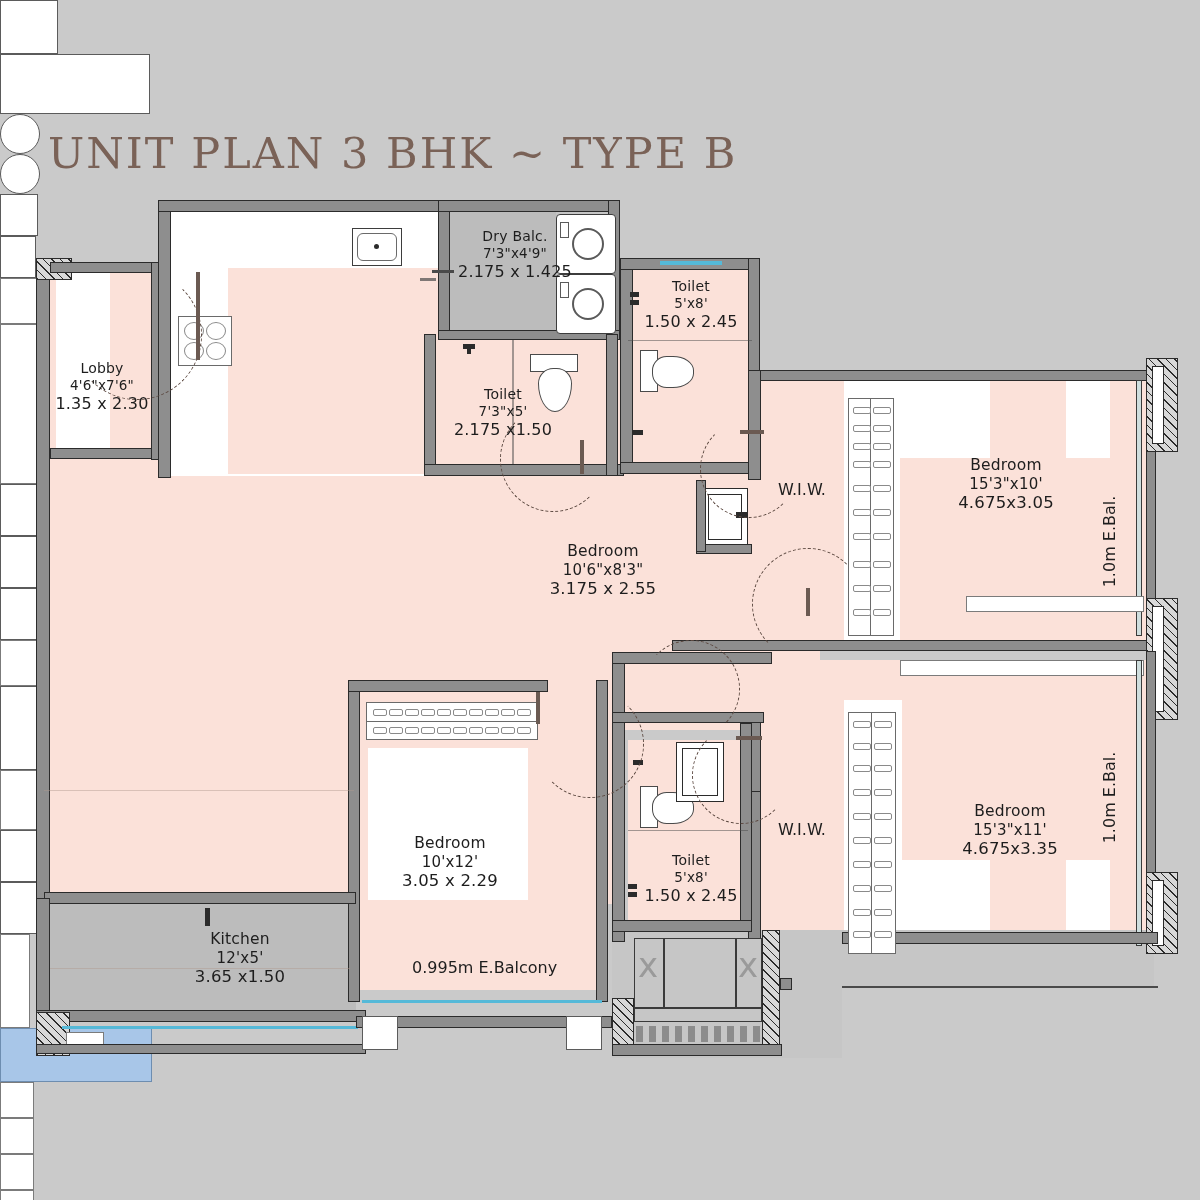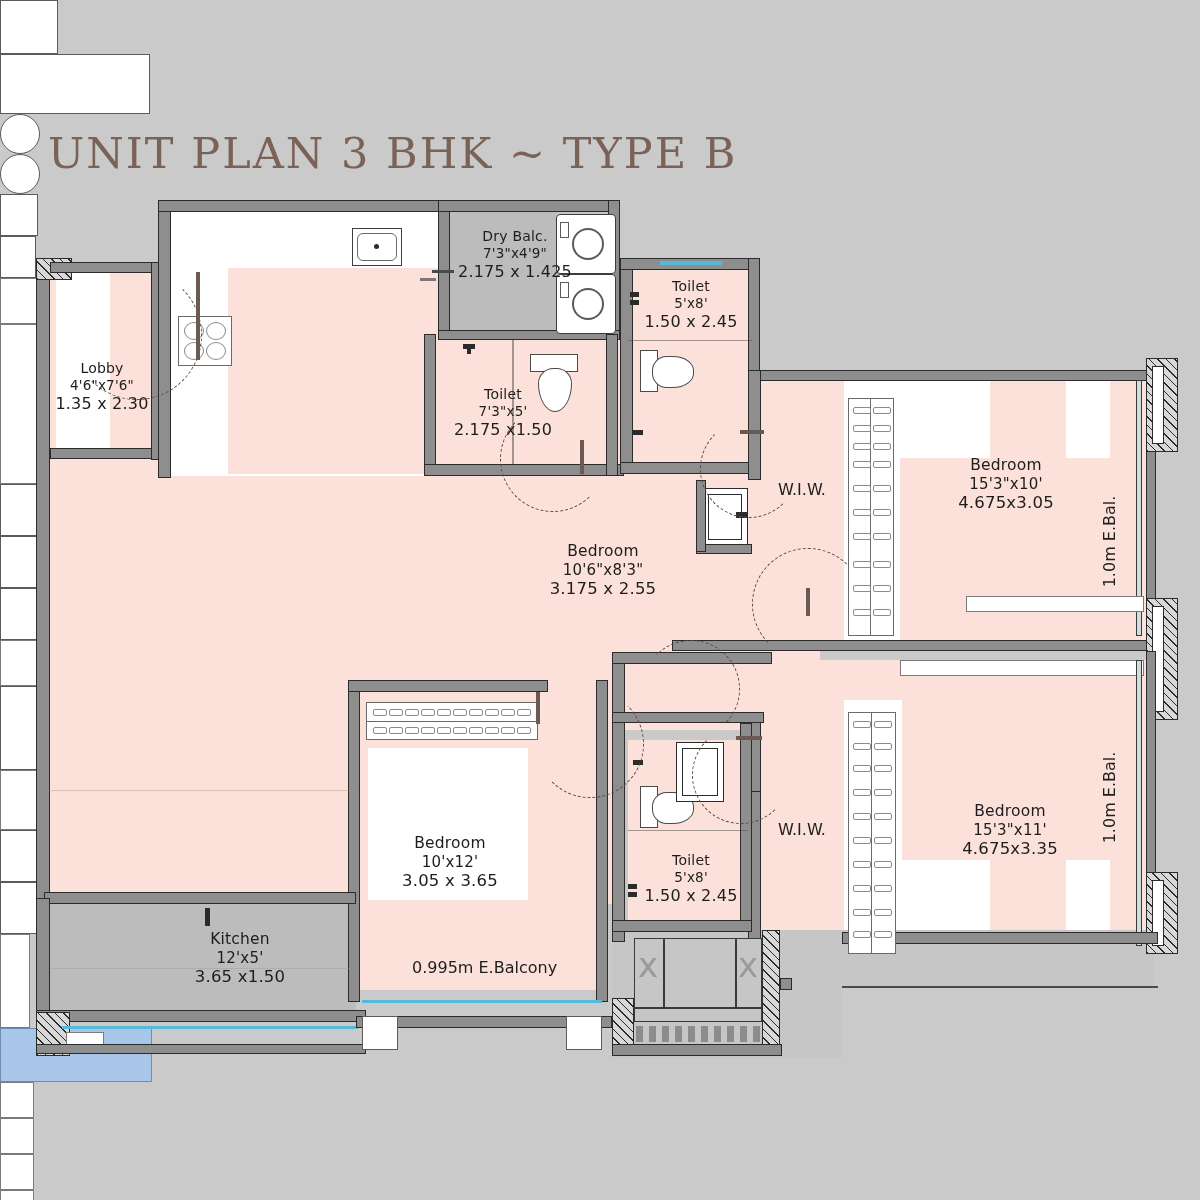--- a/index.html
+++ b/index.html
@@ -457,21 +457,21 @@
 
   <div class="lbl" style="left:922px;top:802px;width:176px;">
     <span class="n">Bedroom</span>
     <span class="d1">15'3"x11'</span>
     <span class="d2">4.675x3.35</span>
   </div>
 
   <div class="lbl" style="left:362px;top:834px;width:176px;">
     <span class="n">Bedroom</span>
     <span class="d1">10'x12'</span>
-    <span class="d2">3.05 x 3.65</span>
+    <span class="d2">3.05 x 2.29</span>
   </div>
 
   <div class="lbl small" style="left:608px;top:852px;width:166px;">
     <span class="n">Toilet</span>
     <span class="d1">5'x8'</span>
     <span class="d2">1.50 x 2.45</span>
   </div>
 
   <div class="lbl" style="left:152px;top:930px;width:176px;">
     <span class="n">Kitchen</span>

